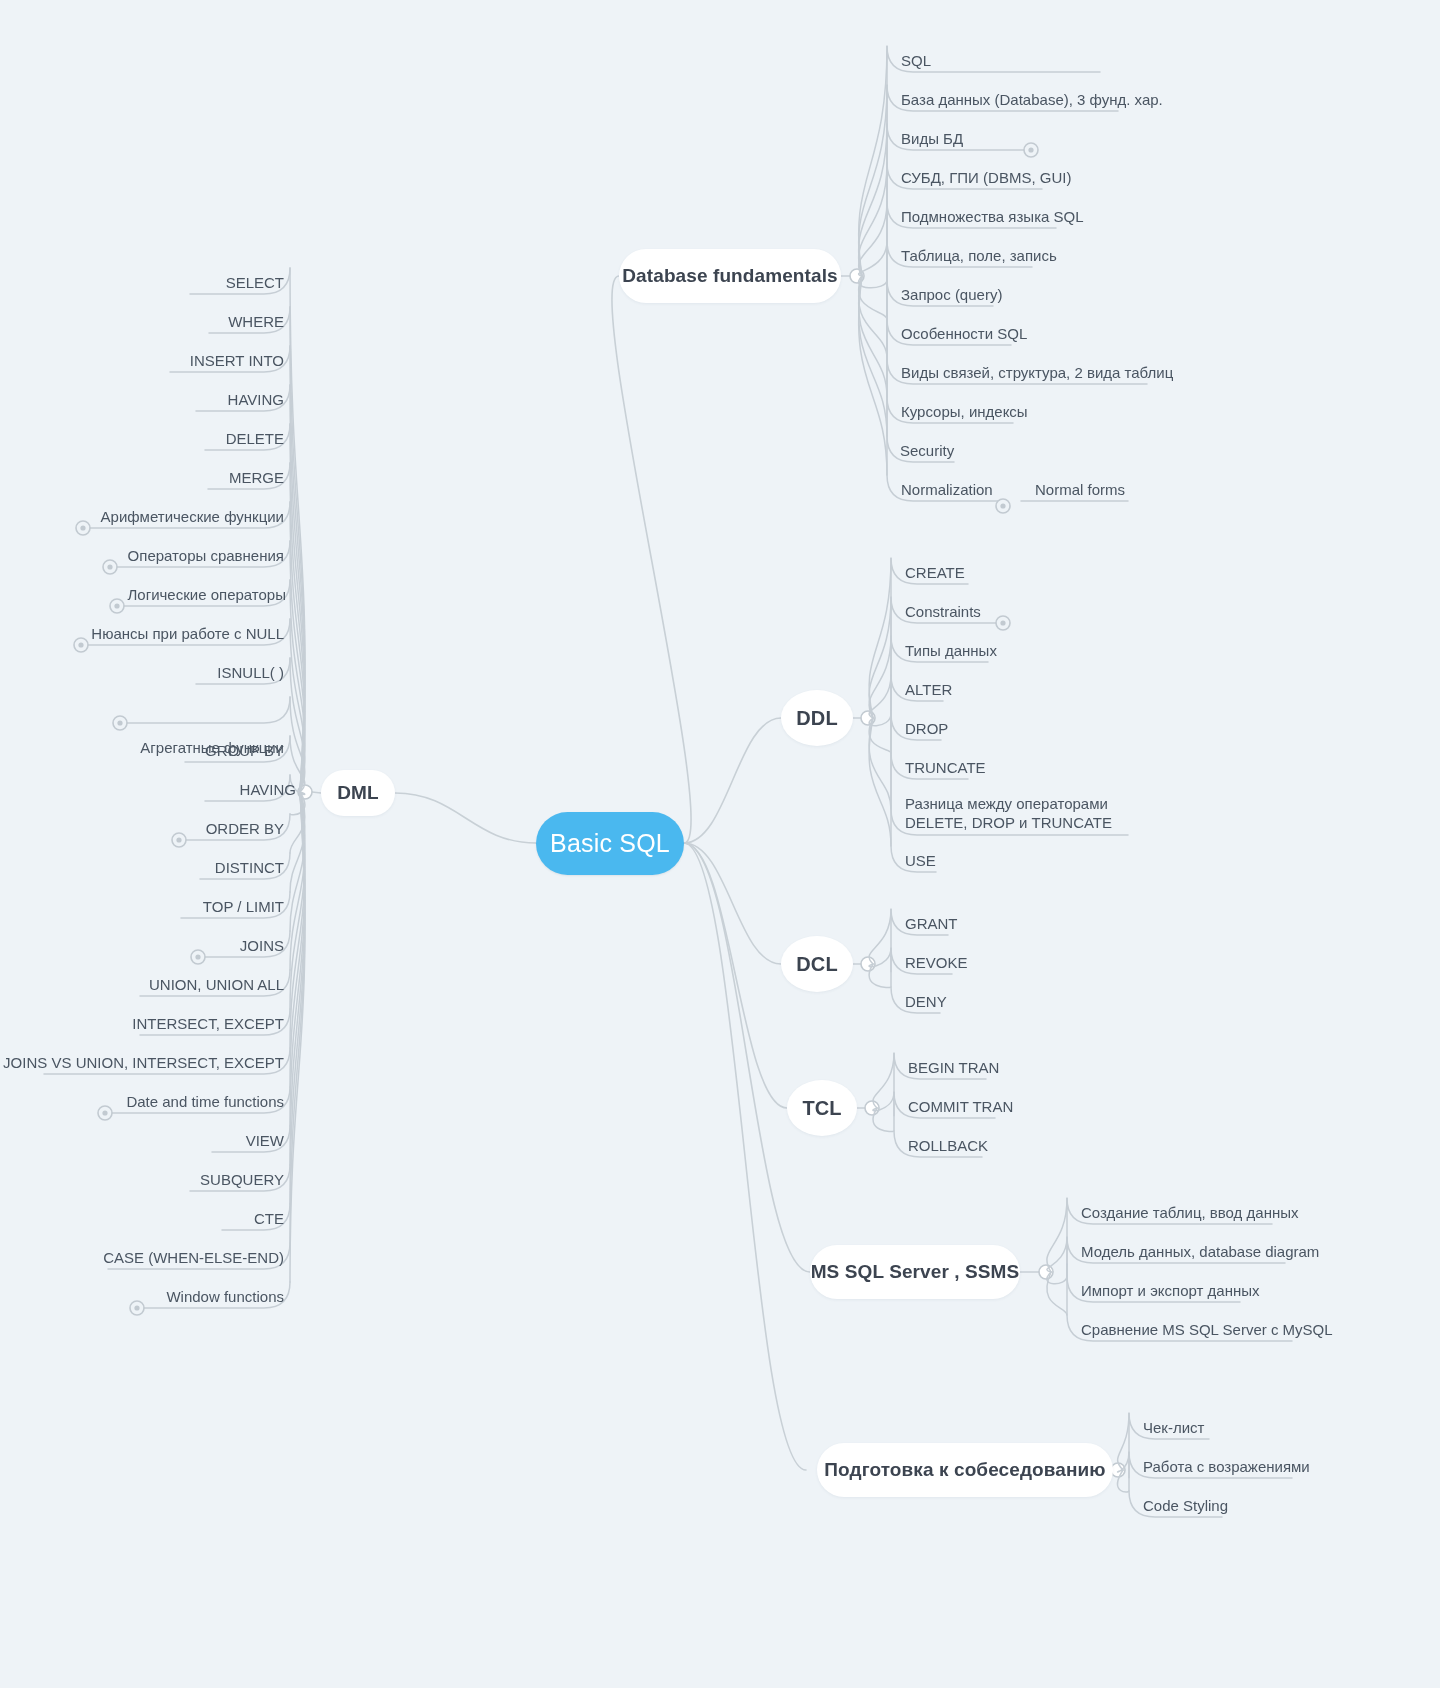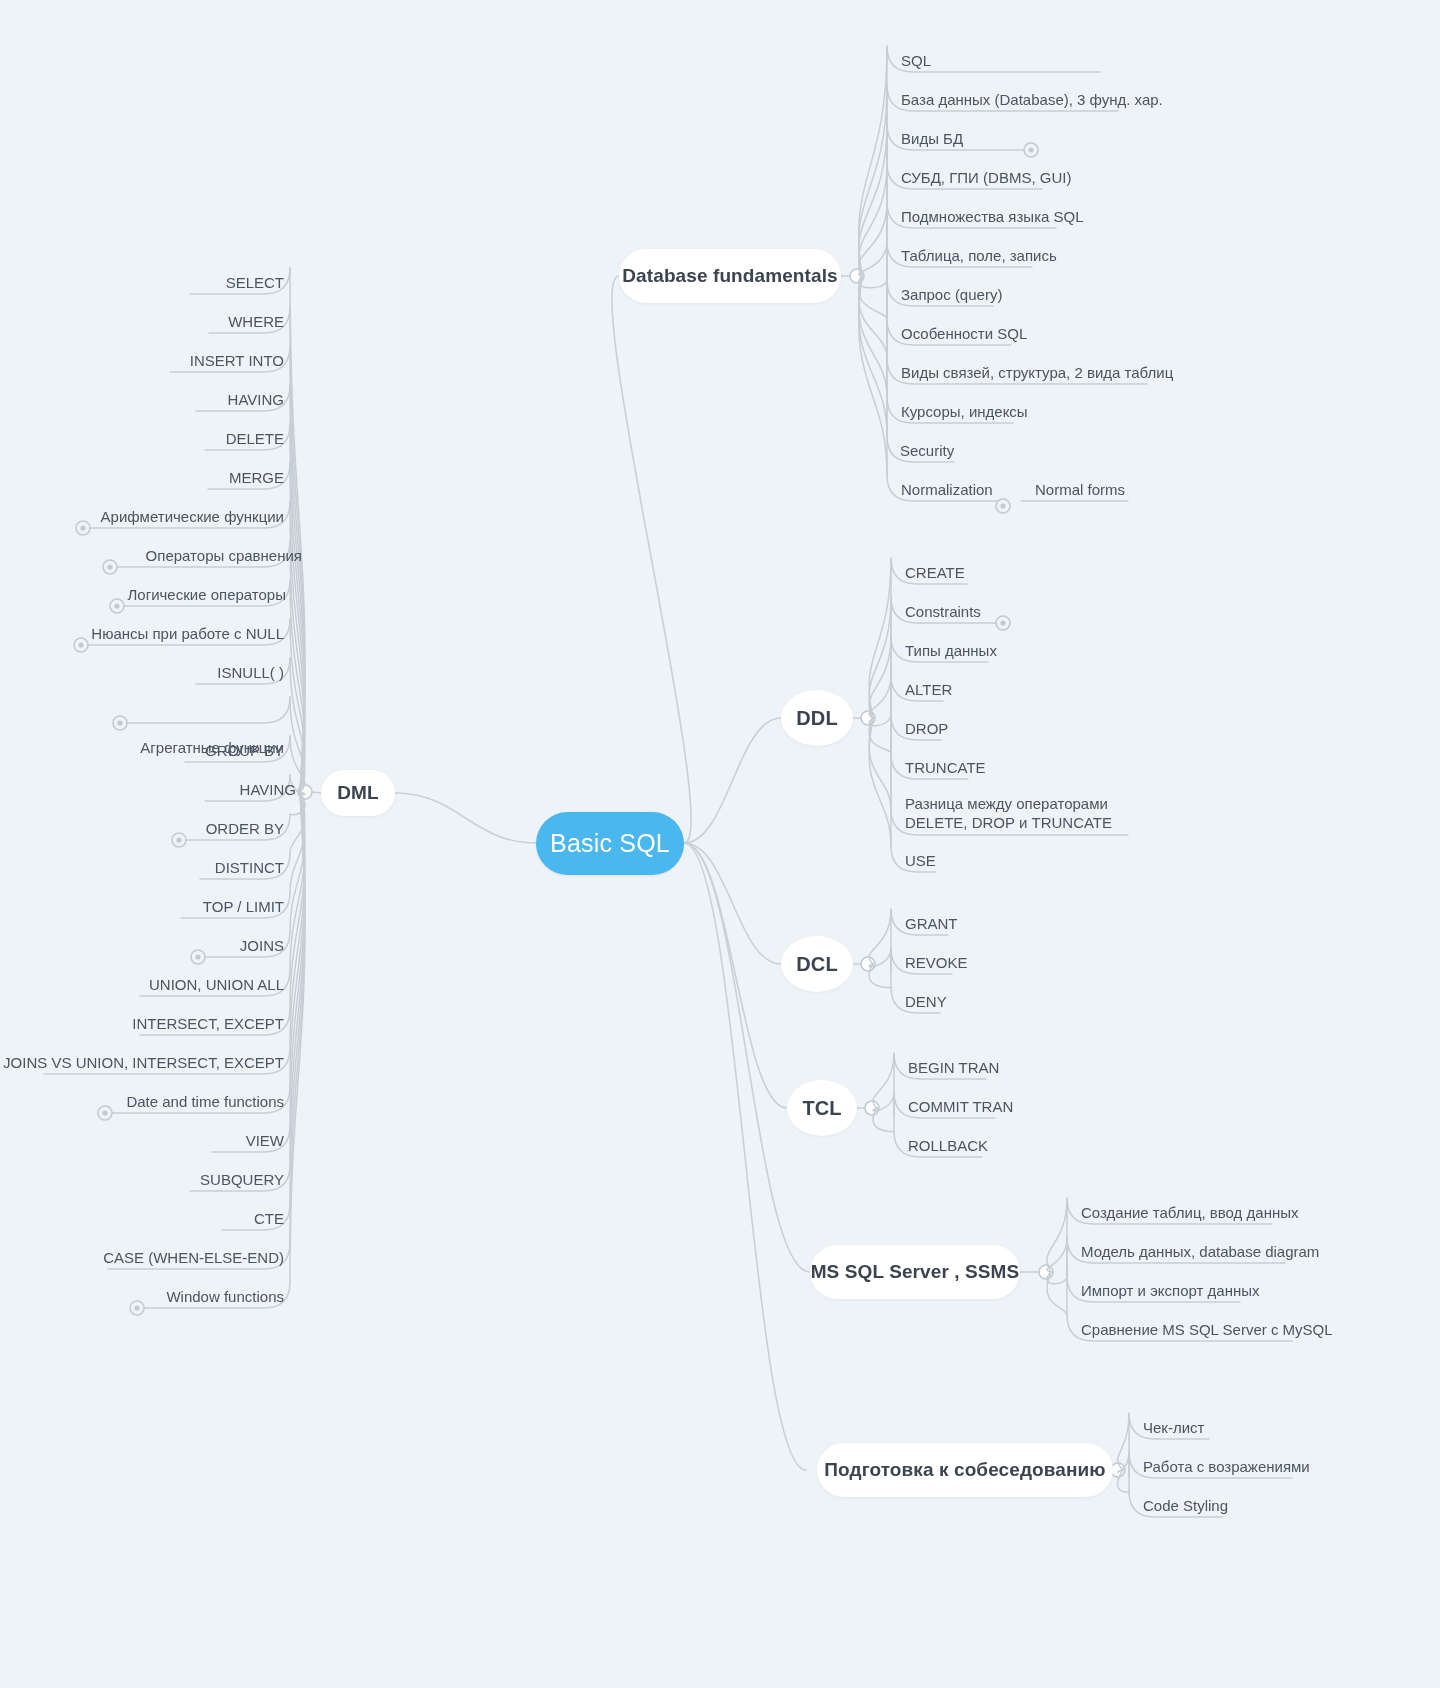--- a/index.html
+++ b/index.html
@@ -277,21 +277,21 @@
       <div class="leaf r" style="left: 1143px; top: 1457px;">Работа с возражениями</div>
       <div class="leaf r" style="left: 1143px; top: 1496px;">Code Styling</div>
       <div class="leaf r" style="left: 1035px; top: 480px;">Normal forms</div>
       <div class="leaf l" style="left: 0px; width: 284px; top: 273px;">SELECT</div>
       <div class="leaf l" style="left: 0px; width: 284px; top: 312px;">WHERE</div>
       <div class="leaf l" style="left: 0px; width: 284px; top: 351px;">INSERT INTO</div>
       <div class="leaf l" style="left: 0px; width: 284px; top: 390px;">HAVING</div>
       <div class="leaf l" style="left: 0px; width: 284px; top: 429px;">DELETE</div>
       <div class="leaf l" style="left: 0px; width: 284px; top: 468px;">MERGE</div>
       <div class="leaf l" style="left: 0px; width: 284px; top: 507px;">Арифметические функции</div>
-      <div class="leaf l" style="left: 0px; width: 284px; top: 546px; margin-left: 18px;">Операторы сравнения</div>
+      <div class="leaf l" style="left: 0px; width: 284px; top: 546px;">Операторы сравнения</div>
       <div class="leaf l" style="left: 2px; width: 284px; top: 585px;">Логические операторы</div>
       <div class="leaf l" style="left: 0px; width: 284px; top: 624px;">Нюансы при работе с NULL</div>
       <div class="leaf l" style="left: 0px; width: 284px; top: 663px;">ISNULL( )</div>
       <div class="leaf l" style="left: 0px; width: 284px; top: 702px; margin-top: 36px;">Агрегатные функции</div>
       <div class="leaf l" style="left: 0px; width: 284px; top: 741px;">GROUP BY</div>
       <div class="leaf l" style="left: 0px; width: 284px; top: 780px; padding-left: 12px;">HAVING</div>
       <div class="leaf l" style="left: 0px; width: 284px; top: 819px;">ORDER BY</div>
       <div class="leaf l" style="left: 0px; width: 284px; top: 858px;">DISTINCT</div>
       <div class="leaf l" style="left: 0px; width: 284px; top: 897px;">TOP / LIMIT</div>
       <div class="leaf l" style="left: 0px; width: 284px; top: 936px;">JOINS</div>

